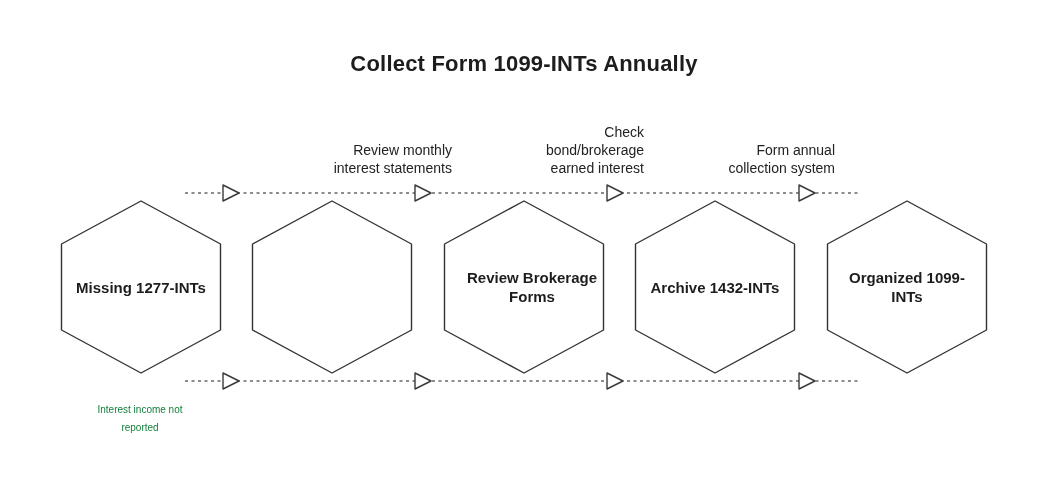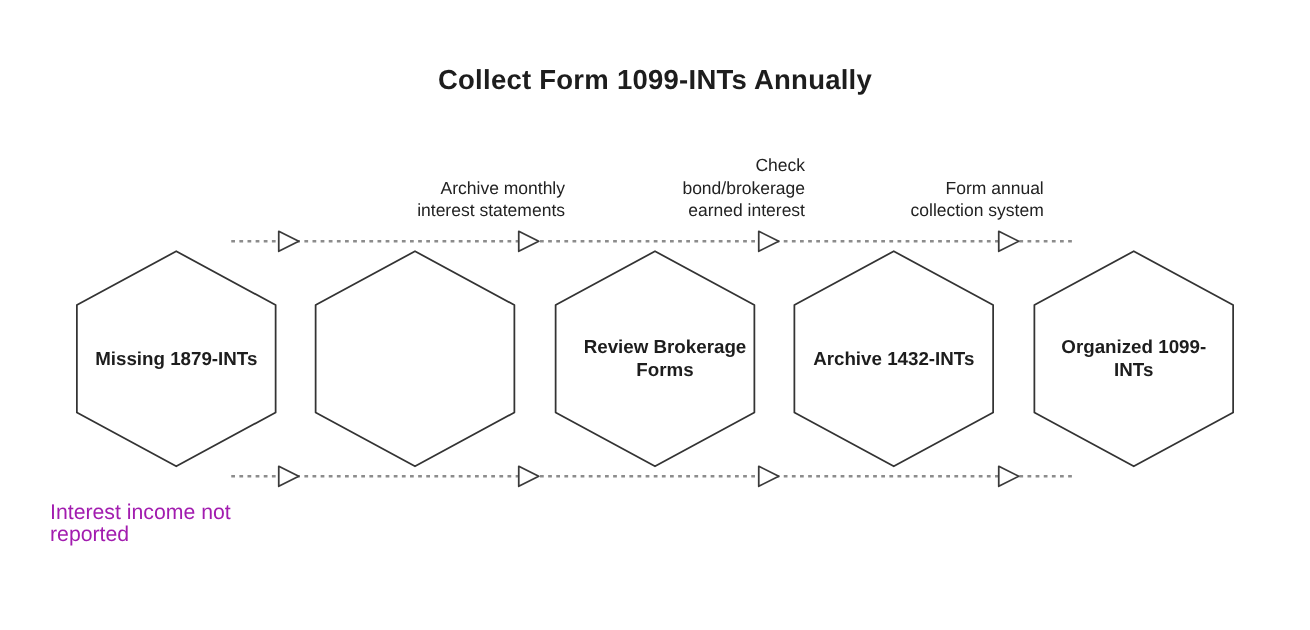--- a/index.html
+++ b/index.html
@@ -72,24 +72,25 @@
     font-size: 15px;
     line-height: 19px;
     font-weight: bold;
     white-space: pre-line;
     color: #1d1d1d;
   }
   .outcome {
     position: absolute;
     top: 401px;
     width: 200px;
-    font-size: 17px;
+    text-align: center;
+    font-size: 10px;
     line-height: 18px;
     white-space: pre-line;
-    color: #a21caf;
+    color: #15803d;
   }
 </style>
 </head>
 <body>
 
 <div class="canvas">
 
   <div class="title">Collect Form 1099-INTs Annually</div>
 
   <svg class="shapes" width="1048" height="504" viewBox="0 0 1048 504">
@@ -107,29 +108,29 @@
     <polygon class="arrow" points="607,373 623,381 607,389"></polygon>
     <polygon class="arrow" points="799,373 815,381 799,389"></polygon>
 
     <polygon class="hex" points="141,201 220.5,244 220.5,330 141,373 61.5,330 61.5,244"></polygon>
     <polygon class="hex" points="332,201 411.5,244 411.5,330 332,373 252.5,330 252.5,244"></polygon>
     <polygon class="hex" points="524,201 603.5,244 603.5,330 524,373 444.5,330 444.5,244"></polygon>
     <polygon class="hex" points="715,201 794.5,244 794.5,330 715,373 635.5,330 635.5,244"></polygon>
     <polygon class="hex" points="907,201 986.5,244 986.5,330 907,373 827.5,330 827.5,244"></polygon>
   </svg>
 
-  <div class="step-label" style="left:212px">Archive monthly
+  <div class="step-label" style="left:212px">Review monthly
 interest statements</div>
   <div class="step-label" style="left:404px">Check
 bond/brokerage
 earned interest</div>
   <div class="step-label" style="left:595px">Form annual
 collection system</div>
 
-  <div class="hex-label" style="left:63px">Missing 1879-INTs</div>
+  <div class="hex-label" style="left:63px">Missing 1277-INTs</div>
   <div class="hex-label" style="left:454px">Review Brokerage
 Forms</div>
   <div class="hex-label" style="left:637px">Archive 1432-INTs</div>
   <div class="hex-label" style="left:829px">Organized 1099-
 INTs</div>
 
   <div class="outcome" style="left:40px">Interest income not
 reported</div>
 
 </div>

